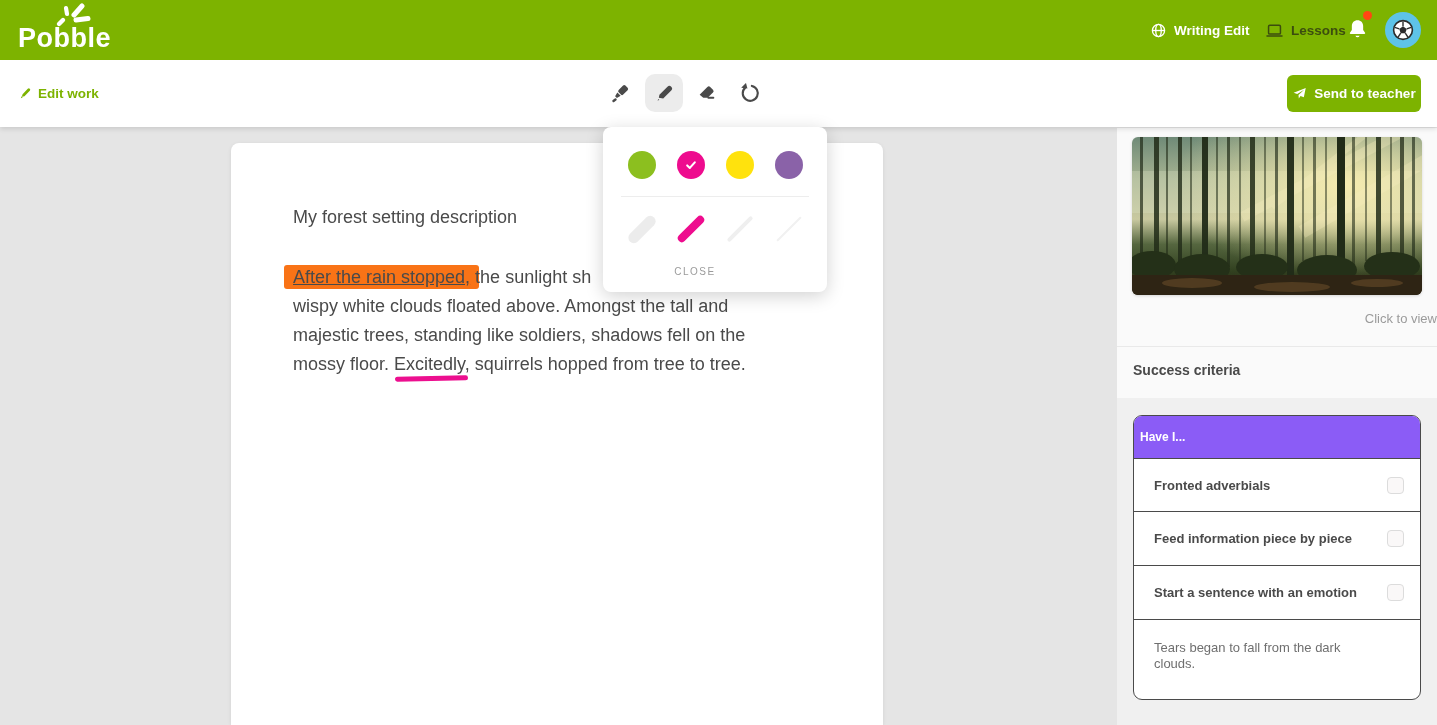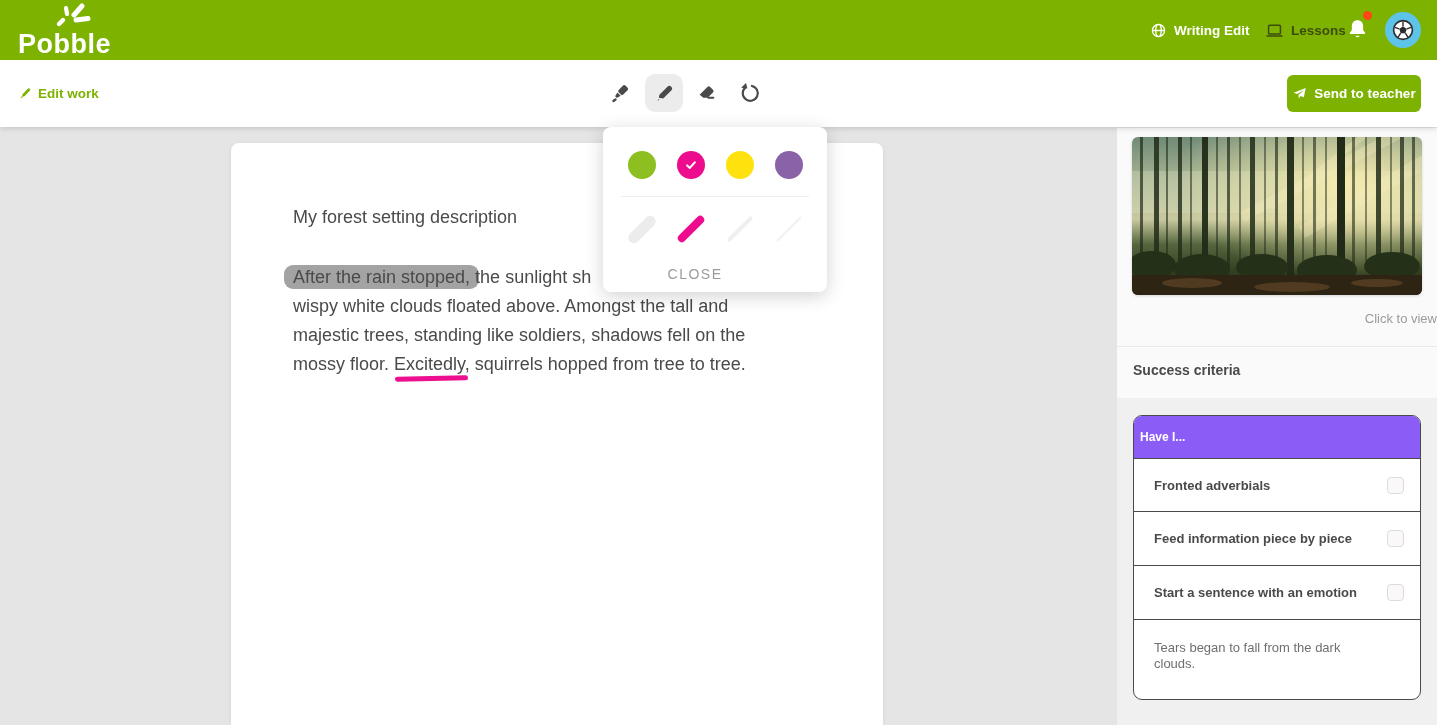--- a/index.html
+++ b/index.html
@@ -4,62 +4,62 @@
 <style>
   * { margin:0; padding:0; box-sizing:border-box; }
   html,body { width:1437px; height:725px; }
   body { font-family:"Liberation Sans", sans-serif; background:#e5e5e5; overflow:hidden; }
   #app { position:relative; width:1437px; height:725px; background:#e5e5e5; }
 
   
   .header { position:absolute; left:0; top:0; width:1437px; height:60px; background:#7db300; z-index:10; }
   .logo { position:absolute; left:18px; top:0; height:60px; cursor:pointer; }
   .logo-burst { position:absolute; left:34px; top:3px; }
-  .logo-text { position:absolute; left:0; top:29px; color:#fff; font-size:27px; font-weight:bold; letter-spacing:.5px; }
+  .logo-text { position:absolute; left:0; top:23px; color:#fff; font-size:27px; font-weight:bold; letter-spacing:.5px; }
   .nav-item { position:absolute; top:0; height:60px; display:flex; align-items:center; gap:7px; cursor:pointer; font-size:13.5px; font-weight:bold; }
   .nav-writing { left:1150px; color:#fff; }
   .nav-lessons { left:1265px; color:#3c4d0e; }
   .bell-wrap { position:absolute; left:1346px; top:17px; width:26px; height:28px; cursor:pointer; }
   .bell-dot { position:absolute; left:17px; top:-6px; width:9px; height:9px; border-radius:50%; background:#ff4613; }
   .avatar { position:absolute; left:1385px; top:12px; width:36px; height:36px; border-radius:50%; background:#5ec3e8; display:flex; align-items:center; justify-content:center; cursor:pointer; }
 
   
   .toolbar { position:absolute; left:0; top:60px; width:1437px; height:67px; background:#fff; box-shadow:0 2px 5px rgba(0,0,0,.12); z-index:5;padding-left:20px; }
   .edit-work { position:absolute; left:19px; top:0; height:67px; display:flex; align-items:center; gap:6px; color:#7db300; font-size:13.5px; font-weight:bold; cursor:pointer; }
   .tools { position:absolute; left:602px; top:75px; display:flex; gap:5px; }
   .toolbar .tools { top:14px; }
   .tool-btn { width:38px; height:38px; border:none; background:transparent; border-radius:10px; display:flex; align-items:center; justify-content:center; cursor:pointer; }
   .tool-btn.selected { background:#ececec; }
   .send-btn { position:absolute; left:1287px; top:15px; width:134px; height:37px; background:#7db300; border:none; border-radius:6px; color:#fff; font-size:13.5px; font-weight:bold; font-family:"Liberation Sans",sans-serif; display:flex; align-items:center; justify-content:center; gap:7px; cursor:pointer; }
 
   
   .doc { position:absolute; left:231px; top:143px; width:652px; height:582px; background:#fff; border-radius:8px 8px 0 0; box-shadow:0 1px 4px rgba(0,0,0,.08); }
   .doc-title { position:absolute; left:62px; top:64px; font-size:18px; font-weight:500; color:#4a4a4a; }
   .doc-para { position:absolute; left:62px; top:120px; font-size:18px; line-height:29px; color:#4a4a4a; white-space:nowrap; }
-  .hl { background:#a3a3a3; border-radius:9px; padding:2px 9px; margin:0 -9px; }
+  .hl { background:#f97316; border-radius:3px; padding:2px 9px; margin:0 -9px;text-decoration:underline; }
   .ul-pen { position:relative; }
   .ul-pen::after { content:""; position:absolute; left:1px; right:2px; bottom:-7px; height:5px; background:#ec0f8f; border-radius:3px; transform:rotate(-1.2deg); }
 
   
   .popover { position:absolute; left:603px; top:127px; width:224px; height:165px; background:#fff; border-radius:8px; box-shadow:0 4px 18px rgba(0,0,0,.18); z-index:20; }
   .swatch-row { position:absolute; left:0; top:24px; width:224px; display:flex; justify-content:center; gap:21px; }
   .swatch { width:28px; height:28px; border-radius:50%; cursor:pointer; display:flex; align-items:center; justify-content:center; }
   .swatch-green { background:#8cbf1f; }
   .swatch-magenta { background:#ee0c8e; }
   .swatch-yellow { background:#ffe20d; }
   .swatch-purple { background:#8a62a8; }
   .pop-divider { position:absolute; left:18px; right:18px; top:69px; height:1px; background:#ededed; }
   .stroke-row { position:absolute; left:0; top:85px; width:224px; display:flex; justify-content:center; gap:15px; }
   .stroke-cell { width:34px; height:34px; display:flex; align-items:center; justify-content:center; cursor:pointer; }
   .stroke-bar { width:34px; border-radius:99px; transform:rotate(-45deg); background:#ececec; }
   .stroke-1 { height:11px; }
   .stroke-2 { height:8px; background:#ee0c8e; }
   .stroke-3 { height:4px; background:#efefef; }
   .stroke-4 { height:2px; background:#f1f1f1; }
-  .pop-close { position:absolute; left:0; top:139px; width:184px; text-align:center; font-size:14px; letter-spacing:1.5px; color:#9b9b9b; cursor:pointer; }
+  .pop-close { position:absolute; left:0; top:139px; width:184px; text-align:center; font-size:10px; letter-spacing:1.5px; color:#9b9b9b; cursor:pointer; }
 
   
   .sidebar { position:absolute; left:1117px; top:128px; width:320px; height:597px; background:#fafafa; }
   .side-photo { position:absolute; left:15px; top:9px; width:290px; height:158px; border-radius:6px; overflow:hidden; cursor:pointer; box-shadow:0 1px 3px rgba(0,0,0,.15); }
   .side-caption { position:absolute; left:0; top:183px; width:320px; text-align:right; font-size:13px; color:#9b9b9b; }
   .side-divider { position:absolute; left:0; top:218px; width:320px; height:1px; background:#e9e9e9; }
   .side-heading { position:absolute; left:16px; top:234px; font-size:14px; font-weight:bold; color:#4a4a4a; }
   .side-gray { position:absolute; left:0; top:270px; width:320px; height:327px; background:#f0f0f0; }
 
   .card { position:absolute; left:16px; top:17px; width:288px; height:285px; background:#fff; border:1px solid #4a4a4a; border-radius:9px; overflow:hidden; }

